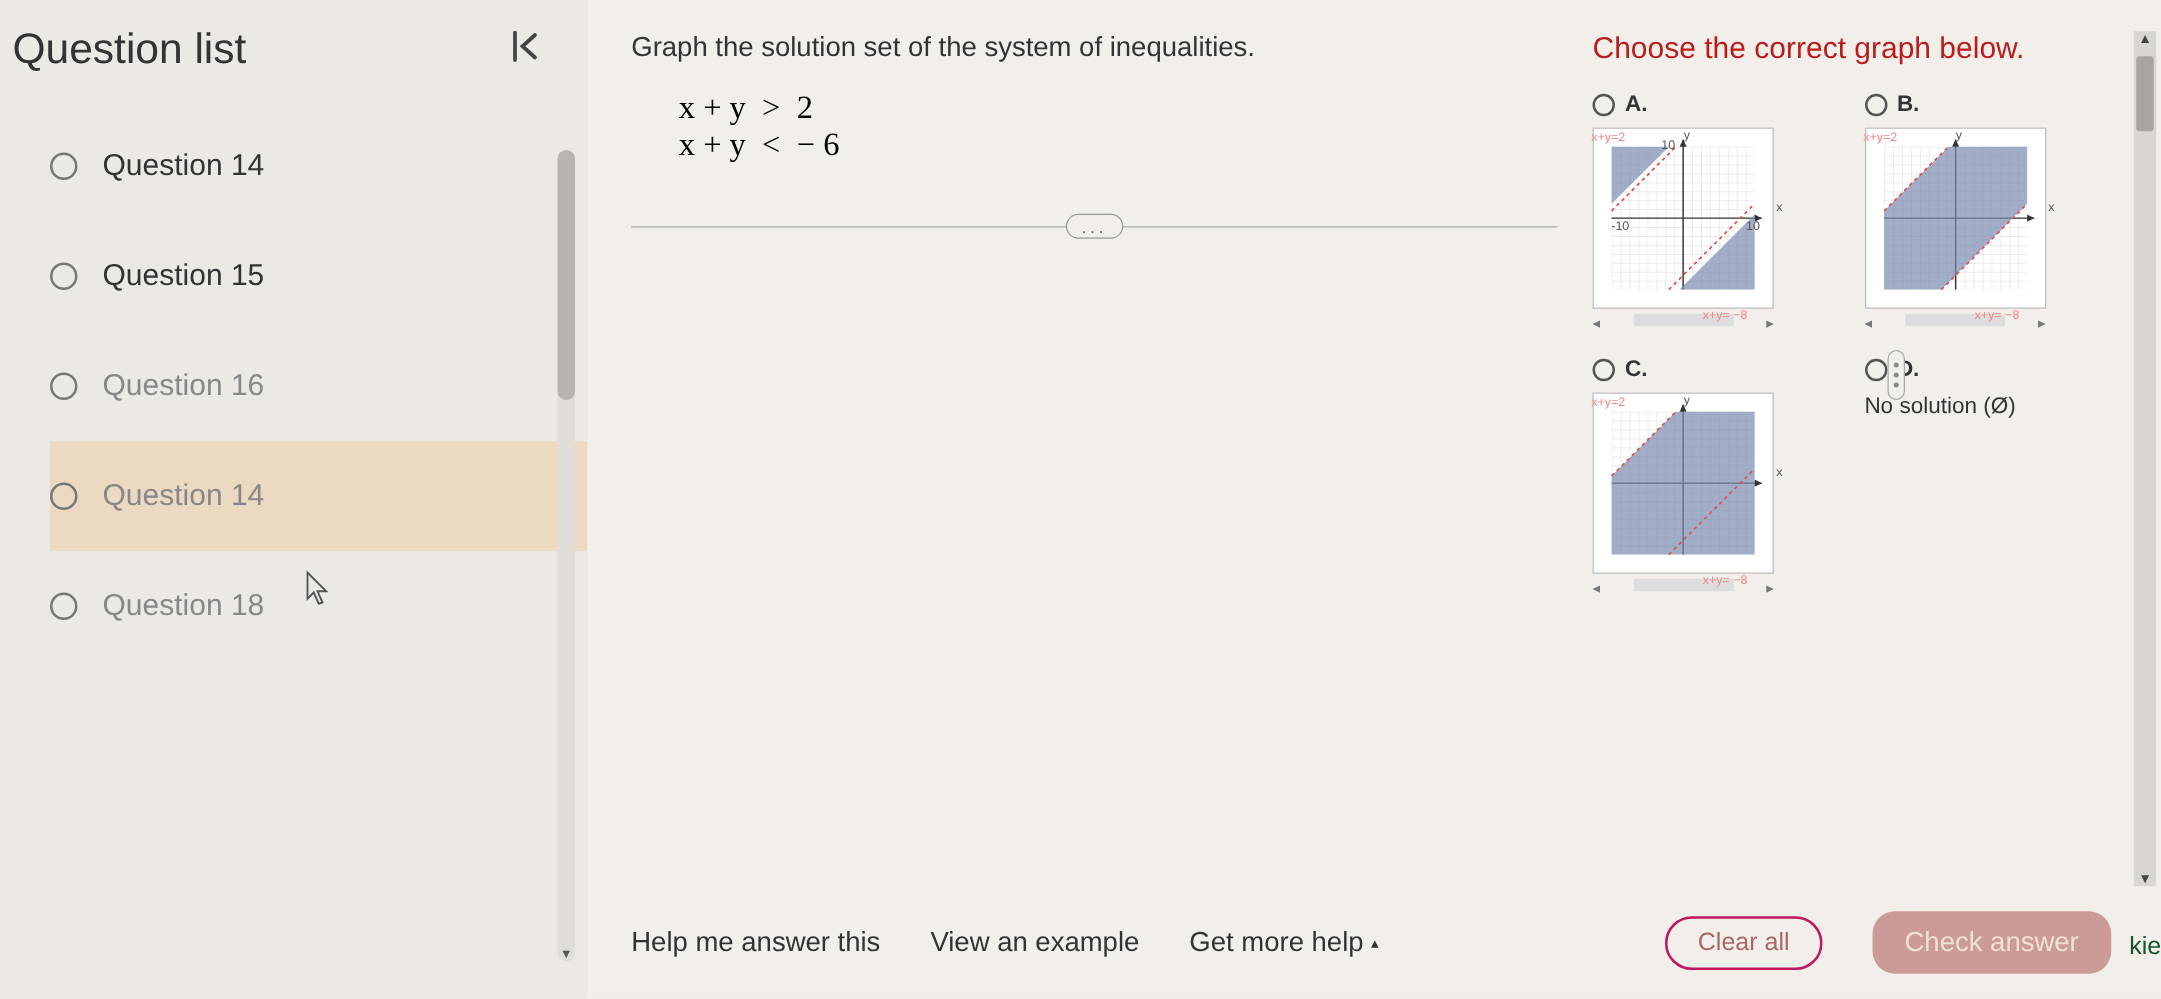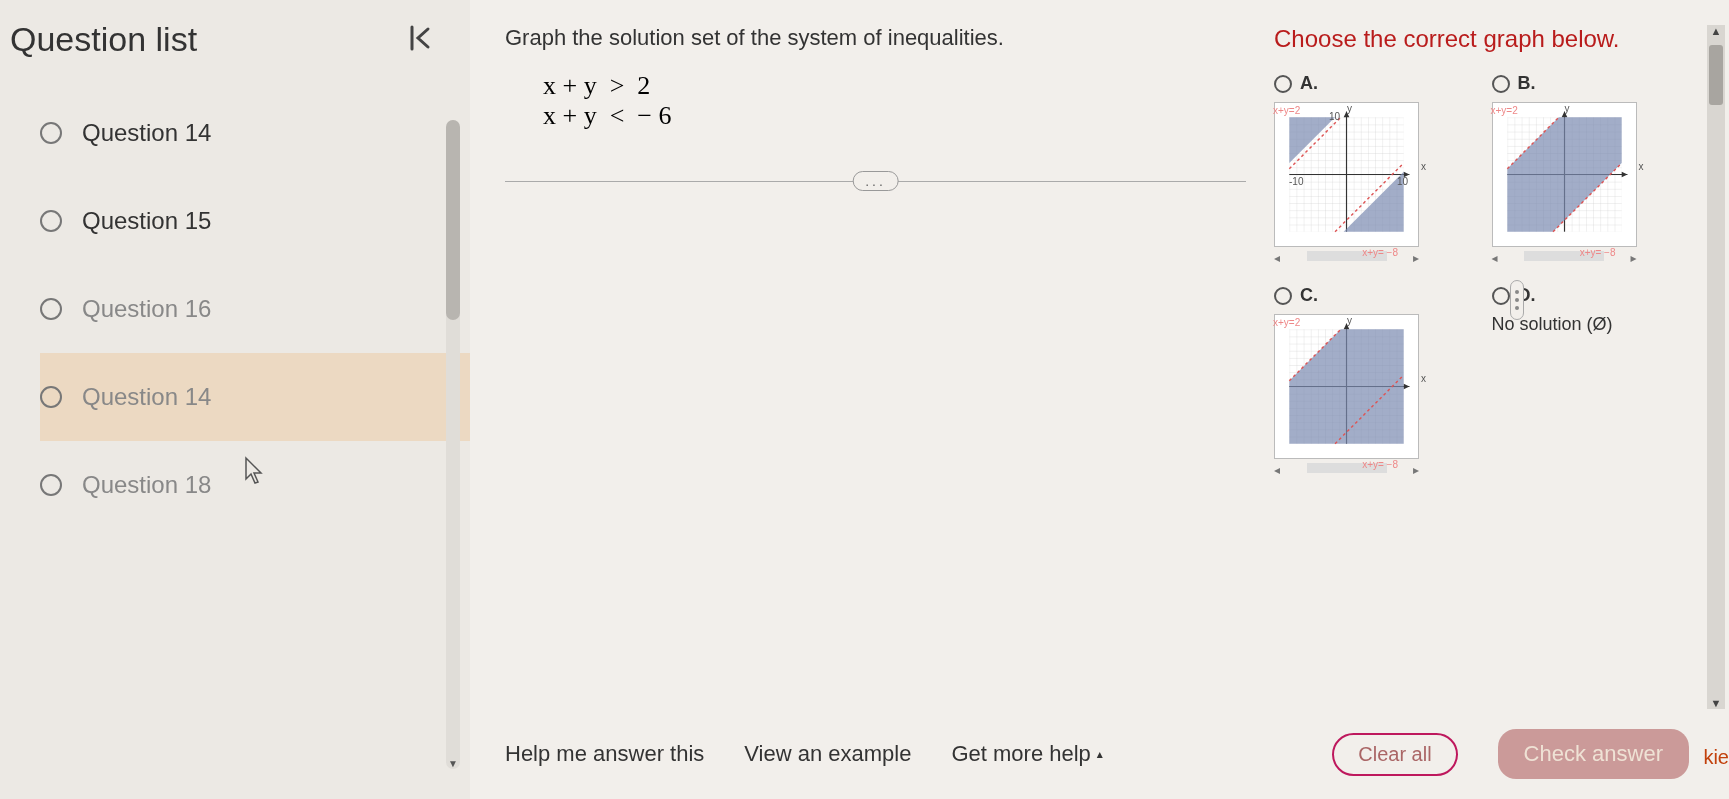--- a/index.html
+++ b/index.html
@@ -184,21 +184,21 @@
 
 .mid-handle{
   position:absolute; left:1040px; top:280px;
   width:14px; height:40px; border:1px solid #aaa; border-radius:7px;
   background:#f2efeb; display:flex; flex-direction:column;
   justify-content:center; align-items:center; gap:4px;
 }
 .mid-handle span{ width:4px;height:4px;background:#888;border-radius:50%;}
 
 
-.kie { position:absolute; right:0; bottom:30px; font-size:20px; color:#c2410c; }
+.kie { position:absolute; right:0; bottom:30px; font-size:20px; color:#14532d; }
 </style>
 </head>
 <body>
 
 <div class="main-container">
 
   <div class="sidebar">
     <div class="sidebar-header">
       <div class="sidebar-title">Question list</div>
       <div class="collapse-icon">

